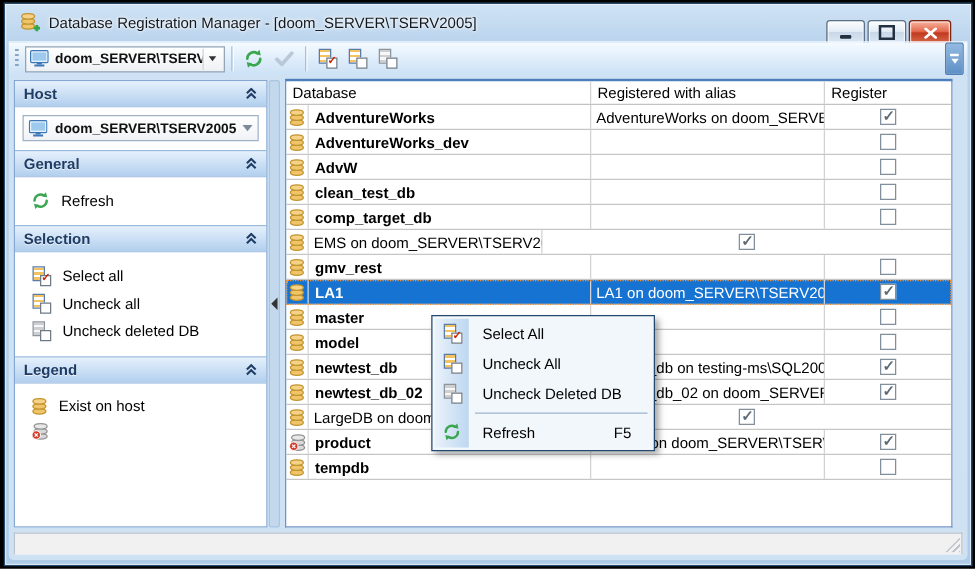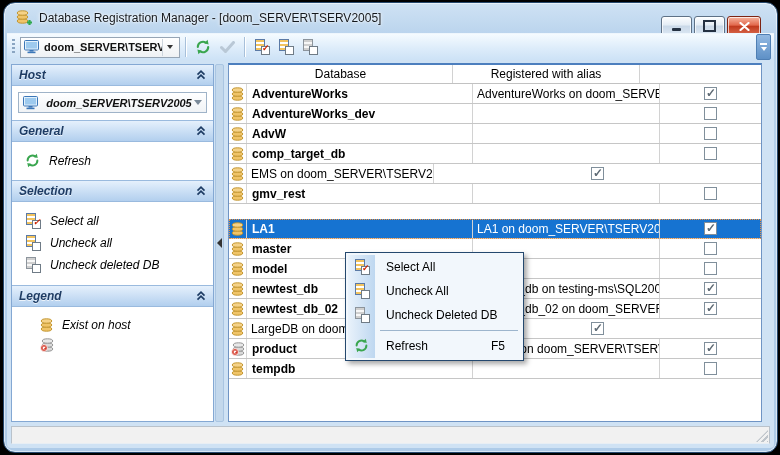--- a/index.html
+++ b/index.html
@@ -6,23 +6,22 @@
   body{
     width:780px;height:455px;position:relative;overflow:hidden;
     background:#000;
     font-family:"Liberation Sans", sans-serif;
     -webkit-font-smoothing:antialiased;
   }
   
   .window{
     position:absolute;left:3px;top:2px;width:773px;height:449px;
     background:linear-gradient(180deg,#cfe2f4 0%,#b7d2ec 8%,#aecbe8 100%);
-    border:1px solid #26496f;border-radius:12px;
+    border:1px solid #26496f;border-radius:0;
     box-shadow:inset 0 0 0 1px rgba(255,255,255,.55);
-    text-align:center;
   }
   
   .titlebar{position:absolute;top:0;left:0;right:0;height:30px;display:flex;align-items:center;padding-left:11px;}
   .app-icon{width:18px;height:16px;margin-right:6px;flex:0 0 auto;}
   .title{font-size:12px;color:#14181d;text-shadow:0 0 4px #fff,0 0 2px #fff;white-space:nowrap;}
   .win-controls{position:absolute;top:13px;right:16px;display:flex;gap:2px;}
   .wbtn{width:29px;height:18px;border:1px solid #5e7186;border-radius:3px;
     background:linear-gradient(#fdfeff 0%,#e3ecf5 45%,#c9d8e8 50%,#dce8f4 100%);
     display:flex;align-items:center;justify-content:center;box-shadow:inset 0 0 0 1px rgba(255,255,255,.7);}
   .wbtn.close{width:32px;border-color:#7d2414;
@@ -46,56 +45,56 @@
   .tb-sep{width:1px;height:20px;background:#a7c0da;box-shadow:1px 0 0 #fff;margin:0 5px;}
   .tb-btn{width:24px;height:22px;display:flex;align-items:center;justify-content:center;background:transparent;border:0;padding:0;}
   .tb-overflow{margin-left:auto;width:13px;height:24px;border-radius:2px;border:1px solid #4f7fb4;
     background:linear-gradient(#93b9e2,#5e90c6);display:flex;flex-direction:column;align-items:center;justify-content:center;gap:2px;}
   .tb-overflow .bar{width:7px;height:2px;background:#fff;}
   .tri-down-w{width:0;height:0;border-left:3px solid transparent;border-right:3px solid transparent;border-top:4px solid #fff;}
   
   .main{position:absolute;top:57px;left:3px;right:3px;bottom:4px;background:#cfe2f4;border-radius:0 0 4px 4px;}
   
   .sidebar{position:absolute;left:4px;top:4px;width:203px;bottom:26px;background:#fff;
-    border:1px solid #84a8d3;display:flex;flex-direction:column;box-sizing:border-box;overflow:hidden;font-style:italic;}
+    border:1px solid #84a8d3;display:flex;flex-direction:column;box-sizing:border-box;overflow:hidden;}
   .sb-header{flex:0 0 20px;background:linear-gradient(#e5f0fc,#b2cfee);
     border-bottom:1px solid #9abade;display:flex;align-items:center;padding:0 7px;}
   .sb-header + .sb-header,.sb-content + .sb-header{border-top:1px solid #9abade;}
   .sb-title{font-size:12px;font-weight:bold;color:#1e3c64;text-shadow:0 1px 0 rgba(255,255,255,.7);}
   .sb-collapse{margin-left:auto;display:flex;}
   .sb-content{background:#fff;}
   .sb-host-content{padding:6px 6px 7px;}
   .side-combo{display:flex;align-items:center;height:21px;box-sizing:border-box;border:1px solid #9fb3c8;
     background:linear-gradient(#ffffff,#f0f3f6);padding:0 4px;}
   .side-combo .txt{font-size:11px;font-weight:bold;color:#111;margin-left:6px;white-space:nowrap;overflow:hidden;flex:1;}
   .chev-down{width:0;height:0;border-left:4px solid transparent;border-right:4px solid transparent;border-top:5px solid #7a8a99;}
   .sb-items{padding:8px 0 9px;}
   .sb-item{display:flex;align-items:center;gap:9px;padding:3px 6px 3px 13px;font-size:12px;color:#000;}
   .sb-item .lbl{white-space:nowrap;}
-  .sb-legend{flex:1;margin-left:15px;}
+  .sb-legend{flex:1;}
   
   .splitter{position:absolute;left:208px;width:9px;top:4px;bottom:26px;background:#c3d8ec;
     border:1px solid #a9c5e2;border-radius:2px;box-sizing:border-box;}
   .splitter-arrow{position:absolute;left:1px;top:50%;margin-top:-5px;width:0;height:0;
     border-top:5px solid transparent;border-bottom:5px solid transparent;border-right:5px solid #333;}
   
   .grid-panel{position:absolute;left:221px;right:12px;top:3px;bottom:26px;background:#fff;
     border:1px solid #6f94c4;border-top:2px solid #4d7fbe;box-sizing:border-box;overflow:hidden;font-size:12px;}
   .thead{display:flex;height:18px;border-bottom:1px solid #c2c2c2;color:#000;}
   .th{box-sizing:border-box;padding:2px 5px;white-space:nowrap;overflow:hidden;}
-  .th1{width:224px;border-right:1px solid #d2d2d2;}
+  .th1{width:244px;border-right:1px solid #d2d2d2;}
   .th2{width:187px;border-right:1px solid #d2d2d2;}
   .th3{flex:1;}
   .trow{display:flex;height:20px;border-bottom:1px solid #c6c6c6;box-sizing:border-box;}
   .cell{box-sizing:border-box;display:flex;align-items:center;}
   .c-icon{width:18px;border-right:1px solid #d8d8d8;justify-content:center;}
   .c-name{width:226px;border-right:1px solid #d2d2d2;padding:0 5px;white-space:nowrap;overflow:hidden;font-weight:bold;}
   .c-alias{width:187px;border-right:1px solid #d2d2d2;padding:0 4px;white-space:nowrap;overflow:hidden;}
   .c-reg{flex:1;justify-content:center;}
-  .trow.selected{background:#1673d1;outline:1px dotted #ee9440;outline-offset:-1px;margin-top:15px;}
+  .trow.selected{background:#1673d1;outline:1px dotted #ee9440;outline-offset:-1px;}
   .trow.selected .c-name,.trow.selected .c-alias{color:#fff;}
   .checkbox{width:13px;height:13px;box-sizing:border-box;border:1px solid #808f9b;background:#fff;position:relative;}
   .checkbox.checked::after{content:"\2713";position:absolute;left:1px;top:-2px;font-size:12px;color:#5e6a74;font-weight:bold;}
   .trow .icon-removed{display:none;}
   .trow.removed .icon-removed{display:block;}
   
   .statusbar{position:absolute;left:4px;right:4px;bottom:4px;height:18px;background:#f1f1f1;
     border:1px solid #b9c2cb;border-bottom-color:#e8eef4;box-sizing:border-box;}
   .resize-grip{position:absolute;right:1px;bottom:1px;width:12px;height:12px;
     background:repeating-linear-gradient(135deg,#bfc5cb 0 1.5px,rgba(0,0,0,0) 1.5px 4px);
@@ -318,20 +317,21 @@
     </div>
 
     <div class="splitter">
       <span class="splitter-arrow"></span>
     </div>
 
     <div class="grid-panel">
       <div class="thead">
         <div class="th th1">Database</div>
         <div class="th th2">Registered with alias</div>
+        <div class="th th3">Register</div>
       </div>
       <div>
           <div class="trow">
     <div class="cell c-icon">
       <svg class="icon-exist" width="13" height="14" viewBox="0 0 13 14">
                 <use href="#db-gold"></use>
               </svg>
 
     </div>
     <div class="cell c-name">AdventureWorks</div>
@@ -354,20 +354,33 @@
             </div>
   </div>
           <div class="trow">
     <div class="cell c-icon">
       <svg class="icon-exist" width="13" height="14" viewBox="0 0 13 14">
                 <use href="#db-gold"></use>
               </svg>
 
     </div>
     <div class="cell c-name">AdvW</div>
+    <div class="cell c-alias"></div>
+    <div class="cell c-reg">
+              <span class="checkbox"></span>
+            </div>
+  </div>
+          <div class="trow">
+    <div class="cell c-icon">
+      <svg class="icon-exist" width="13" height="14" viewBox="0 0 13 14">
+                <use href="#db-gold"></use>
+              </svg>
+
+    </div>
+    <div class="cell c-name">clean_test_db</div>
     <div class="cell c-alias"></div>
     <div class="cell c-reg">
               <span class="checkbox"></span>
             </div>
   </div>
           <div class="trow">
     <div class="cell c-icon">
       <svg class="icon-exist" width="13" height="14" viewBox="0 0 13 14">
                 <use href="#db-gold"></use>
               </svg>

